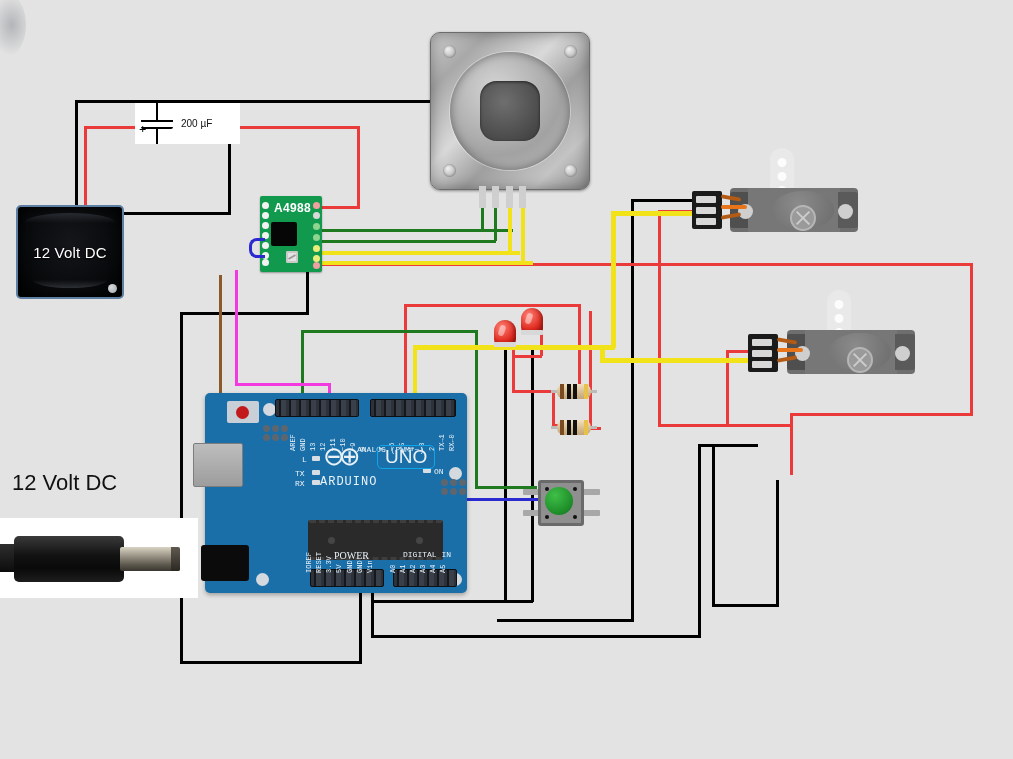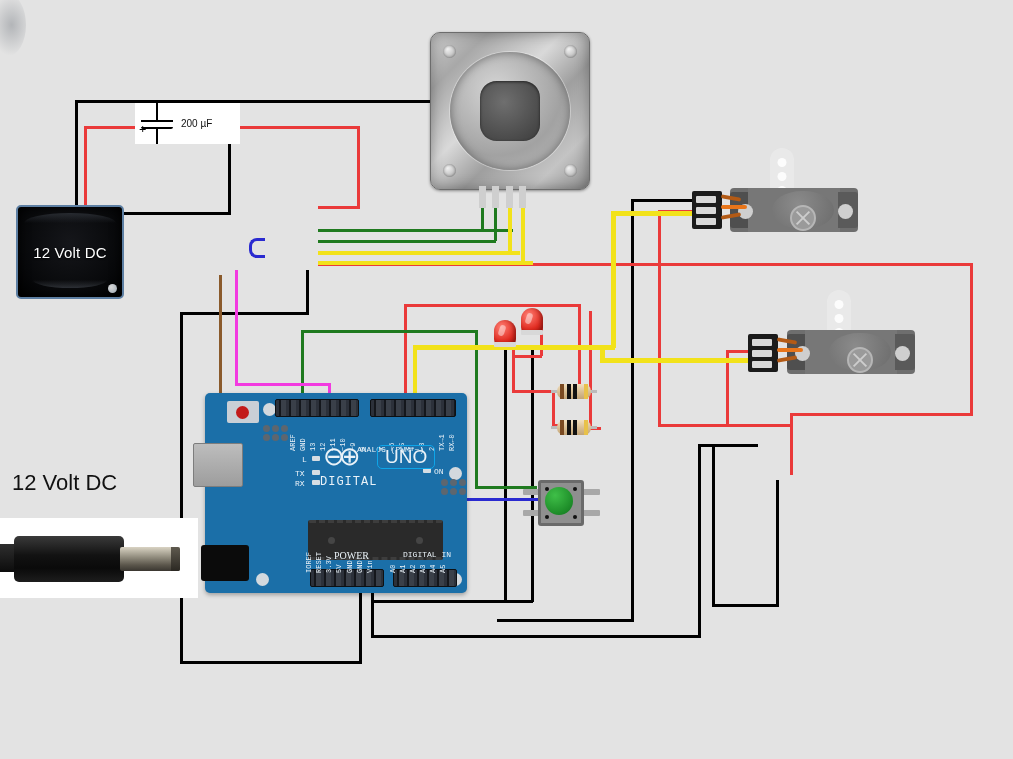--- a/index.html
+++ b/index.html
@@ -358,20 +358,39 @@
     <div class="scr" style="right:12px;top:12px;"></div>
     <div class="scr" style="left:12px;bottom:12px;"></div>
     <div class="scr" style="right:12px;bottom:12px;"></div>
   </div>
 
   <div class="abs" style="left:479px;top:186px;width:7px;height:22px;background:#cfcfcf;"></div>
   <div class="abs" style="left:492px;top:186px;width:7px;height:22px;background:#cfcfcf;"></div>
   <div class="abs" style="left:506px;top:186px;width:7px;height:22px;background:#cfcfcf;"></div>
   <div class="abs" style="left:519px;top:186px;width:7px;height:22px;background:#cfcfcf;"></div>
 
+  <div class="a4988" style="left:260px;top:196px;width:62px;height:76px;">
+    <div class="name">A4988</div>
+    <div class="chip"></div>
+    <div class="pot"></div>
+    <div class="pin l" style="top:6px;"></div>
+    <div class="pin l" style="top:16px;"></div>
+    <div class="pin l" style="top:26px;"></div>
+    <div class="pin l" style="top:36px;"></div>
+    <div class="pin l" style="top:46px;"></div>
+    <div class="pin l" style="top:56px;"></div>
+    <div class="pin l" style="top:63px;"></div>
+    <div class="pin r" style="top:6px; background:#f0a0a0;"></div>
+    <div class="pin r" style="top:16px;background:#d9d9d9;"></div>
+    <div class="pin r" style="top:27px;background:#8fd48f;"></div>
+    <div class="pin r" style="top:38px;background:#8fd48f;"></div>
+    <div class="pin r" style="top:49px;background:#ecec7a;"></div>
+    <div class="pin r" style="top:59px;background:#ecec7a;"></div>
+    <div class="pin r" style="top:66px;background:#f0a0a0;"></div>
+  </div>
   <div class="abs" style="left:249px;top:238px;width:13px;height:14px;border:3px solid #2a2ad0;border-right:none;border-radius:8px 0 0 8px;"></div>
 
   <div class="uno" style="left:205px;top:393px;width:262px;height:200px;">
     <div class="usb"></div>
     <div class="jack"></div>
     <div class="reset"></div>
     <div class="mh" style="left:58px;top:10px;"></div>
     <div class="mh" style="left:244px;top:74px;"></div>
     <div class="mh" style="left:244px;top:180px;"></div>
     <div class="mh" style="left:51px;top:180px;"></div>
@@ -421,21 +440,21 @@
     <div class="txt" style="left:97px;top:62px;font-size:8px;">L</div>
     <div class="led" style="left:107px;top:63px;"></div>
     <div class="txt" style="left:90px;top:76px;font-size:8px;">TX</div>
     <div class="led" style="left:107px;top:77px;"></div>
     <div class="txt" style="left:90px;top:86px;font-size:8px;">RX</div>
     <div class="led" style="left:107px;top:87px;"></div>
     <div class="led" style="left:218px;top:75px;"></div>
     <div class="txt" style="left:229px;top:74px;font-size:8px;">ON</div>
 
     <div class="logo" style="left:118px;top:48px;">⊖⊕</div>
-    <div class="txt" style="left:115px;top:82px;font-size:12px;letter-spacing:1px;">DIGITAL</div>
+    <div class="txt" style="left:115px;top:82px;font-size:12px;letter-spacing:1px;">ARDUINO</div>
     <div class="unobox" style="left:172px;top:52px;">UNO</div>
 
     <div class="mcu" style="left:103px;top:127px;width:135px;height:34px;">
       <i style="left:20px;"></i>
         <i style="right:20px;"></i>
     </div>
 
     <div class="lbl" style="left:108px;top:172px;">IOREF</div>
     <div class="lbl" style="left:118px;top:172px;">RESET</div>
     <div class="lbl" style="left:128px;top:172px;">3.3V</div>

